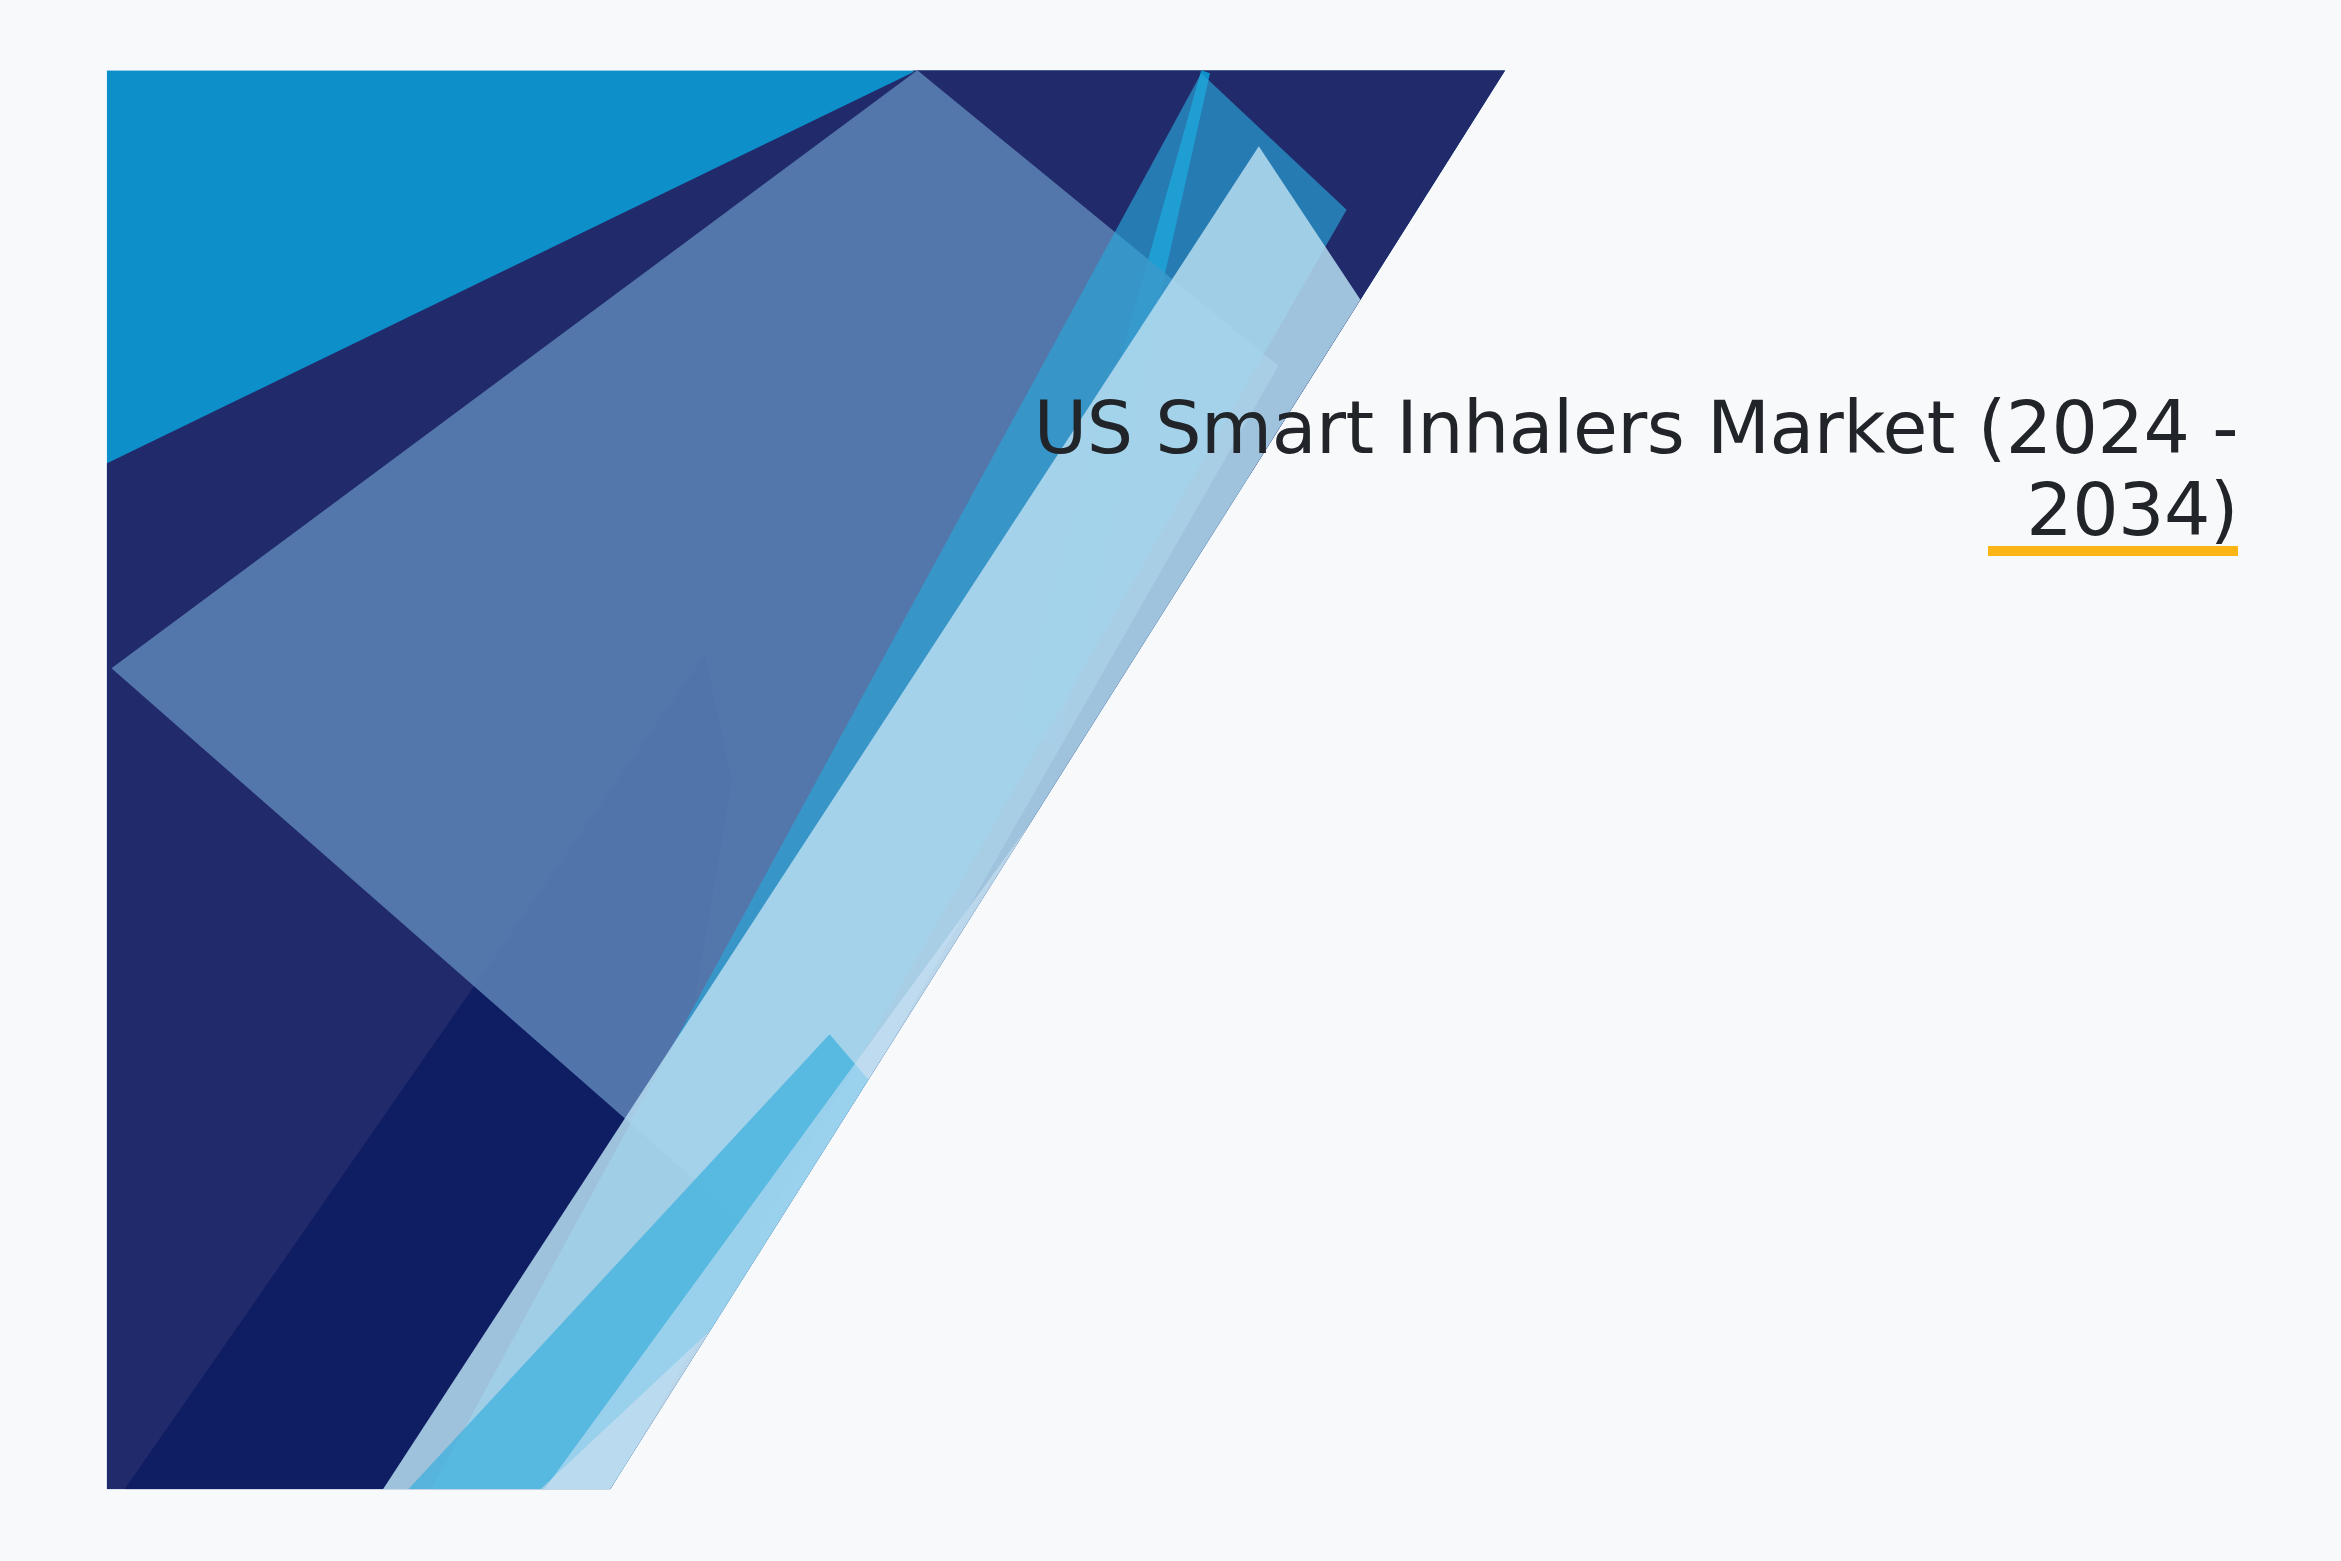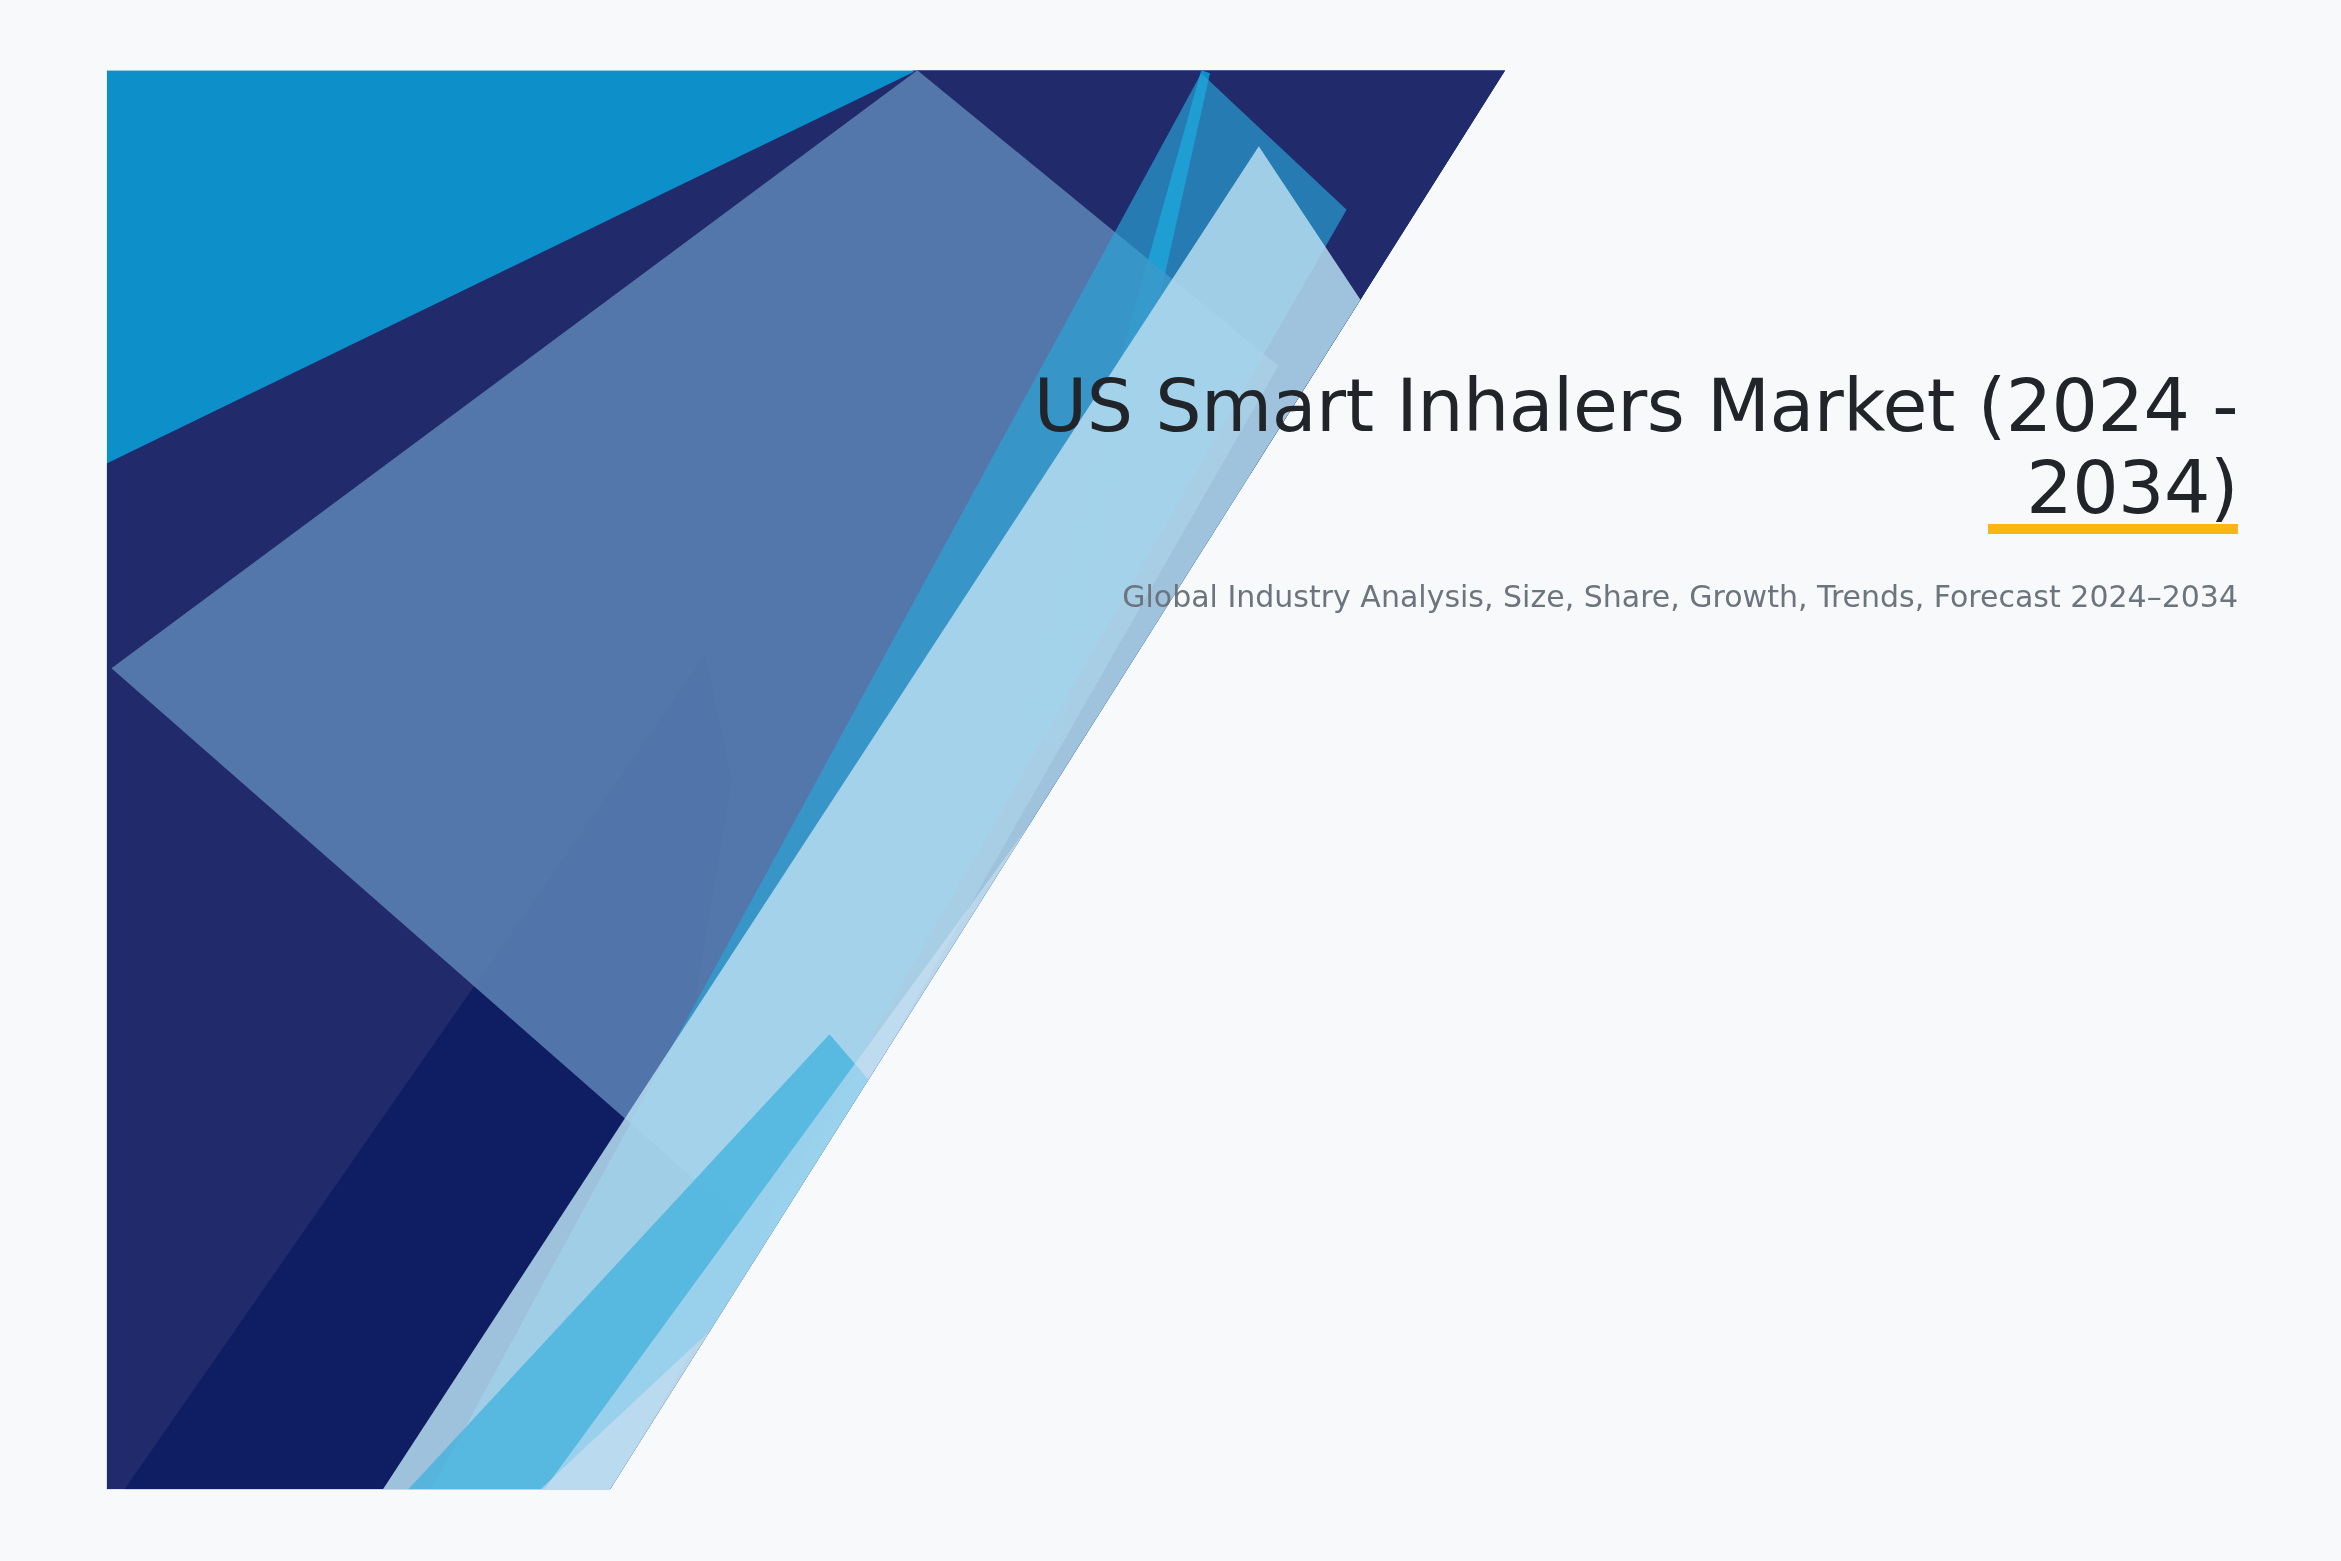--- a/index.html
+++ b/index.html
@@ -27,21 +27,21 @@
     height: 1561px;
   }
   #art-panel svg {
     display: block;
     width: 2342px;
     height: 1561px;
   }
   #text-block {
     position: absolute;
     left: 966px;
-    top: 365px;
+    top: 387px;
     width: 1272px;
     text-align: right;
   }
   .title-wrap {
     position: relative;
     display: block;
   }
   #doc-title {
     position: relative;
     z-index: 2;
@@ -111,17 +111,16 @@
         <polygon points="2840,690 2900,760 1255,3060 1110,3060" fill="#cfe6f5" fill-opacity="0.55"></polygon>
       </g>
     </svg>
   </div>
 
   <div id="text-block">
     <div class="title-wrap">
       <div id="title-accent-bar"></div>
       <h1 id="doc-title">US Smart Inhalers Market (2024 - 2034)</h1>
     </div>
-    <p id="doc-subtitle">Global Industry Analysis, Size, Share, Growth, Trends, Forecast 2024–2034</p>
   </div>
 
 </div>
 
 
 </body></html>

